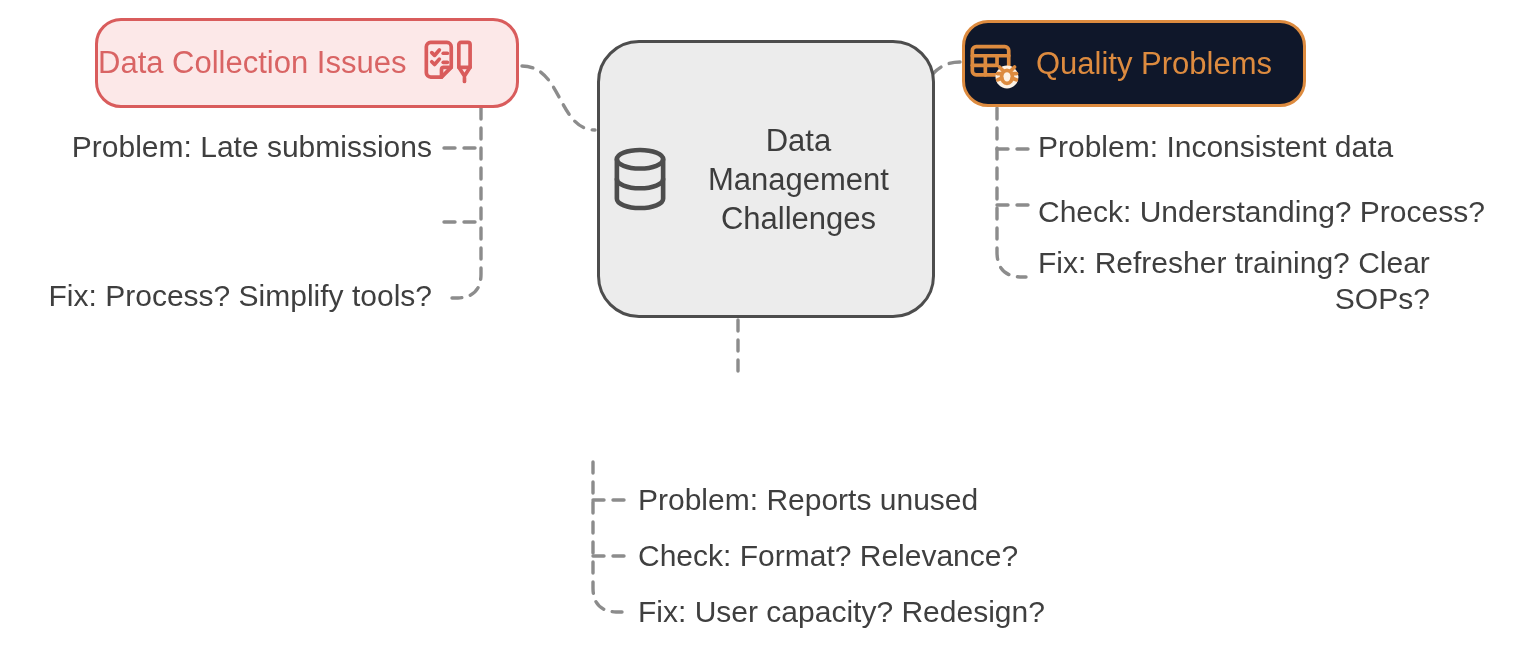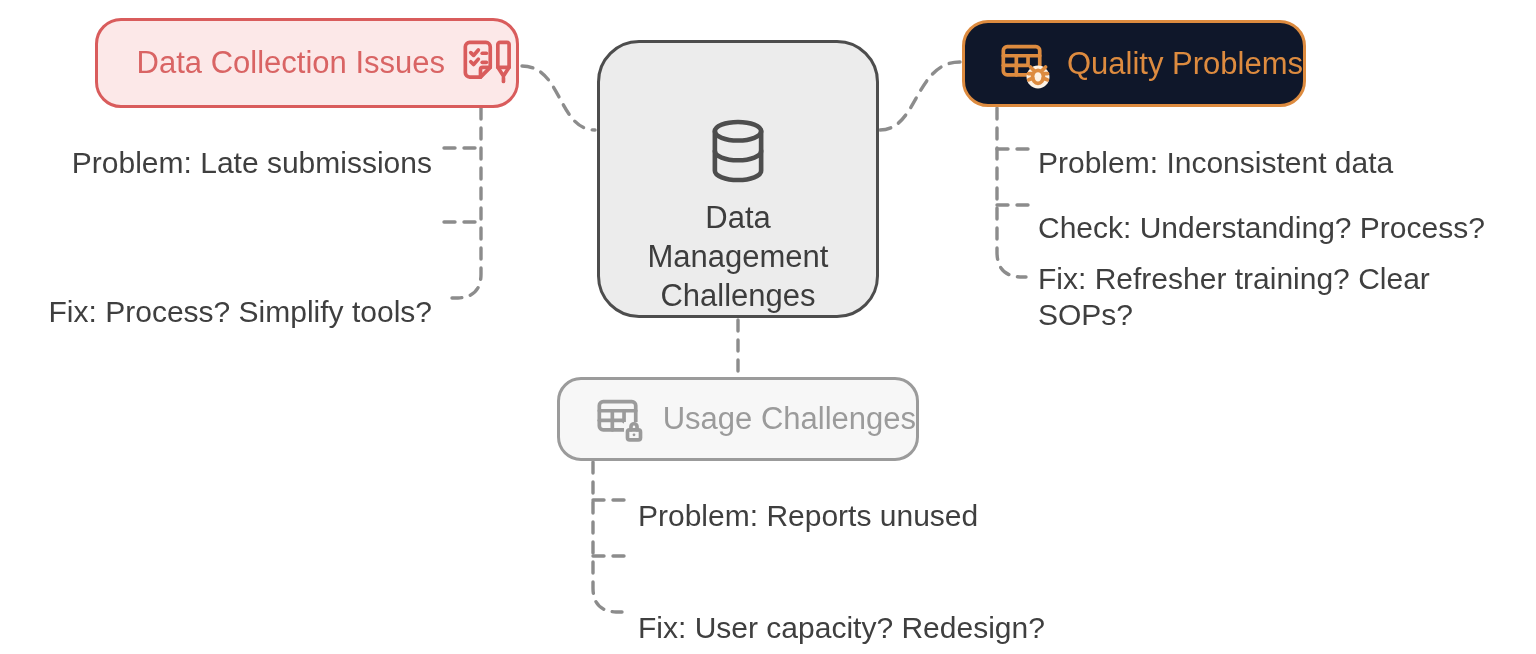--- a/index.html
+++ b/index.html
@@ -7,41 +7,41 @@
     position:relative;
     width:1536px;height:654px;
     background:#ffffff;
     font-family:"Liberation Sans", sans-serif;
     overflow:hidden;
   }
   #connector-layer{position:absolute;left:0;top:0;z-index:0;}
   .edge{fill:none;stroke:#8c8c8c;stroke-width:3.4;stroke-dasharray:11 9;stroke-linecap:round;}
   .node{
     position:absolute;box-sizing:border-box;z-index:1;
-    display:flex;align-items:center;justify-content:flex-end;gap:13px;
+    display:flex;align-items:center;justify-content:flex-start;gap:13px;
     border-radius:26px;border:3.5px solid;
     font-size:31px;font-weight:400;
   }
   .node .icon{flex:0 0 auto;display:flex;align-items:center;}
   #node-collection{left:95px;top:18px;width:424px;height:90px;
     background:#fce8e8;border-color:#d95c5c;color:#d96464;}
   #node-quality{left:962px;top:20px;width:344px;height:87px;
     background:#0f172a;border-color:#dd8b3f;color:#dd8b3f;}
   #node-usage{left:557px;top:377px;width:362px;height:84px;border-radius:24px;
     background:#f7f7f7;border-color:#9b9b9b;color:#9b9b9b;}
   #node-center{
-    left:597px;top:40px;width:282px;height:278px;border-radius:42px;
+    left:597px;top:40px;width:338px;height:278px;border-radius:42px;
     background:#ececec;border-color:#4d4d4d;color:#3d3d3d;
-    flex-direction:column;gap:10px;
+    flex-direction:row;gap:28px;
   }
   .center-label{white-space:pre-line;text-align:center;line-height:39px;font-size:31px;}
   .leaf{
     position:absolute;z-index:1;
     font-size:30px;line-height:36px;color:#3f3f3f;
-    white-space:pre-line;text-align:left;margin-top:16px;
+    white-space:pre-line;text-align:right;
   }
   .leaf-left{right:1104px;}
   .leaf-right{left:1038px;}
   .leaf-bottom{left:638px;}
   #leaf-collection-0{top:129px;}
   #leaf-collection-1{top:187px;}
   #leaf-collection-2{top:278px;}
   #leaf-quality-0{top:129px;}
   #leaf-quality-1{top:194px;}
   #leaf-quality-2{top:245px;}
@@ -116,41 +116,26 @@
         <ellipse cx="19" cy="17.9" rx="2.5" ry="3"></ellipse>
         <path d="M16.5 16.4 h-1.9"></path>
         <path d="M16.6 18.6 l-1.9 0.7"></path>
         <path d="M21.5 16.4 h1.9"></path>
         <path d="M21.4 18.6 l1.9 0.7"></path>
       </svg>
     </span>
     <span>Quality Problems</span>
   </div>
 
-  <div class="node" id="node-usage">
-    <span class="icon">
-      <svg width="58" height="52" viewBox="0 0 26 24" fill="none" stroke="#9b9b9b" stroke-width="1.7" stroke-linecap="round" stroke-linejoin="round">
-        <rect x="3" y="4" width="16.8" height="13" rx="1.8"></rect>
-        <path d="M3 8.2 H19.8"></path>
-        <path d="M9 8.2 V17"></path>
-        <path d="M14.4 8.2 V13.2"></path>
-        <path d="M3 12.6 H14"></path>
-        <rect x="14.4" y="13.4" width="9.4" height="9.4" fill="#f7f7f7" stroke="none"></rect>
-        <rect x="16" y="17" width="6" height="4.6" rx="1"></rect>
-        <path d="M17.6 17 v-1.4 a1.4 1.4 0 0 1 2.8 0 V17"></path>
-        <circle cx="19" cy="19.3" r="0.65" fill="#9b9b9b" stroke="none"></circle>
-      </svg>
-    </span>
-    <span>Usage Challenges</span>
-  </div>
 
   <div class="leaf leaf-left" id="leaf-collection-0">Problem: Late submissions</div>
   <div class="leaf leaf-left" id="leaf-collection-2">Fix: Process? Simplify tools?</div>
 
   <div class="leaf leaf-right" id="leaf-quality-0">Problem: Inconsistent data</div>
   <div class="leaf leaf-right" id="leaf-quality-1">Check: Understanding? Process?</div>
   <div class="leaf leaf-right" id="leaf-quality-2">Fix: Refresher training? Clear
 SOPs?</div>
 
   <div class="leaf leaf-bottom" id="leaf-usage-0">Problem: Reports unused</div>
+  <div class="leaf leaf-bottom" id="leaf-usage-1">Check: Format? Relevance?</div>
   <div class="leaf leaf-bottom" id="leaf-usage-2">Fix: User capacity? Redesign?</div>
 
 </div>
 
 </body></html>

